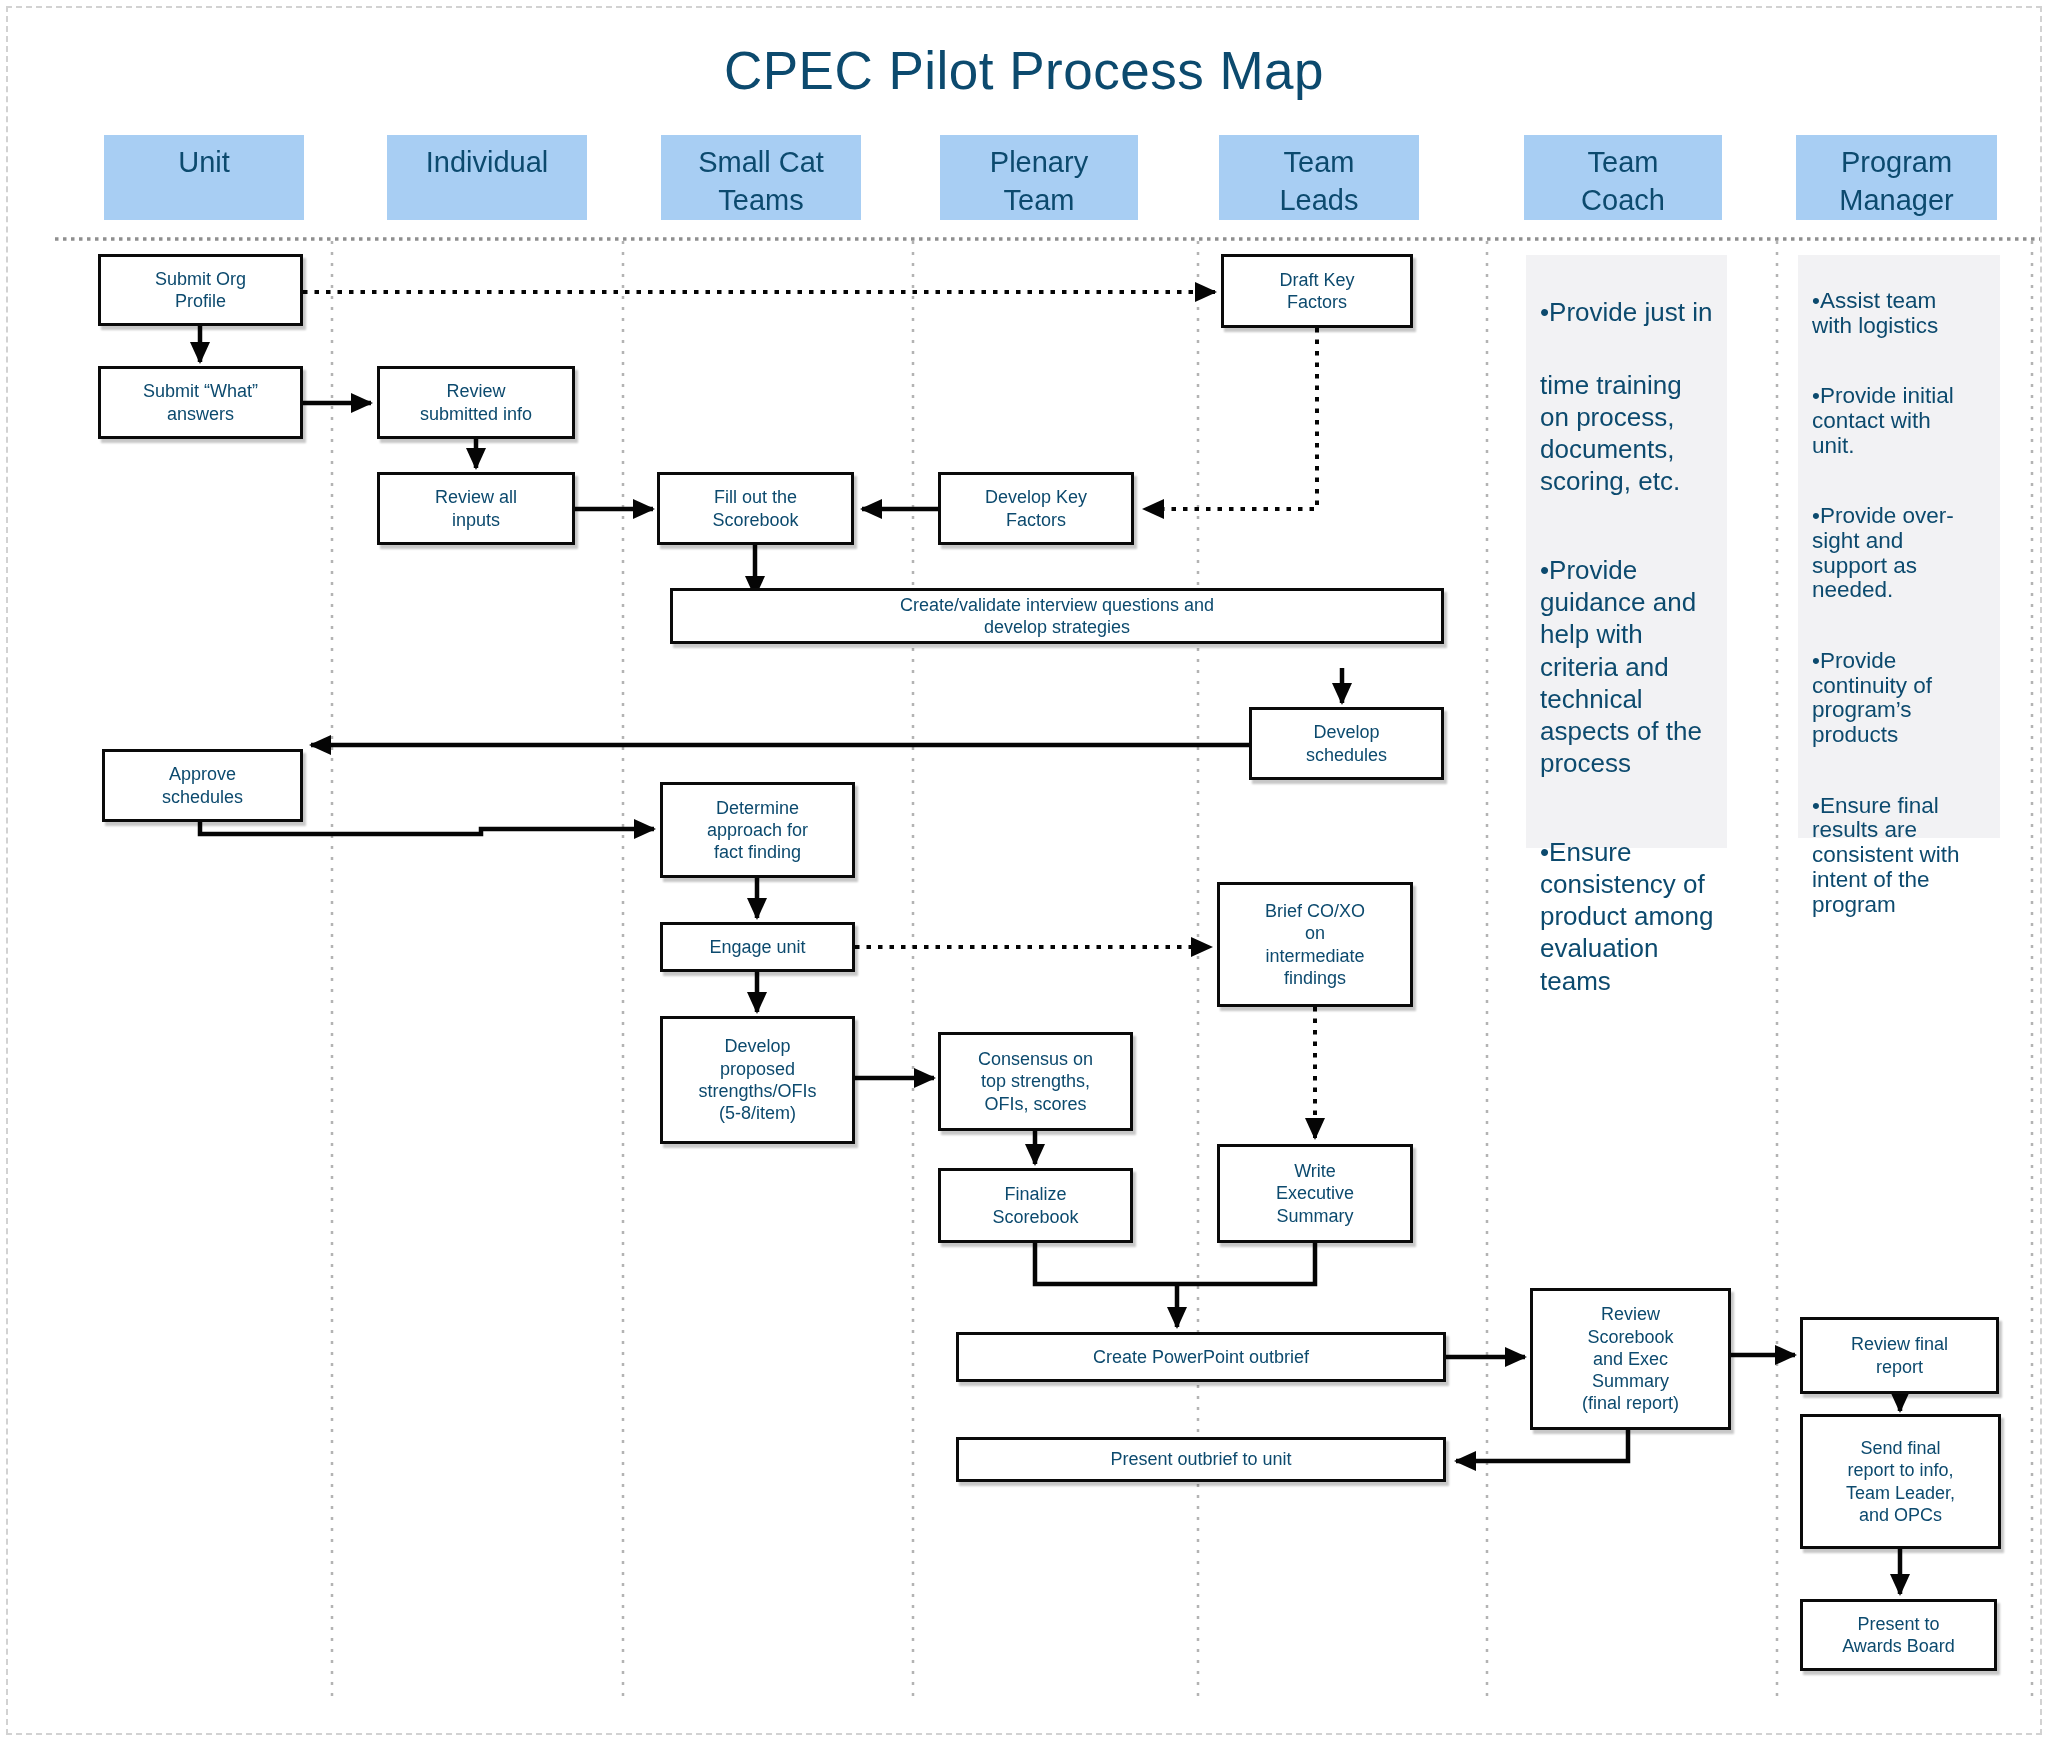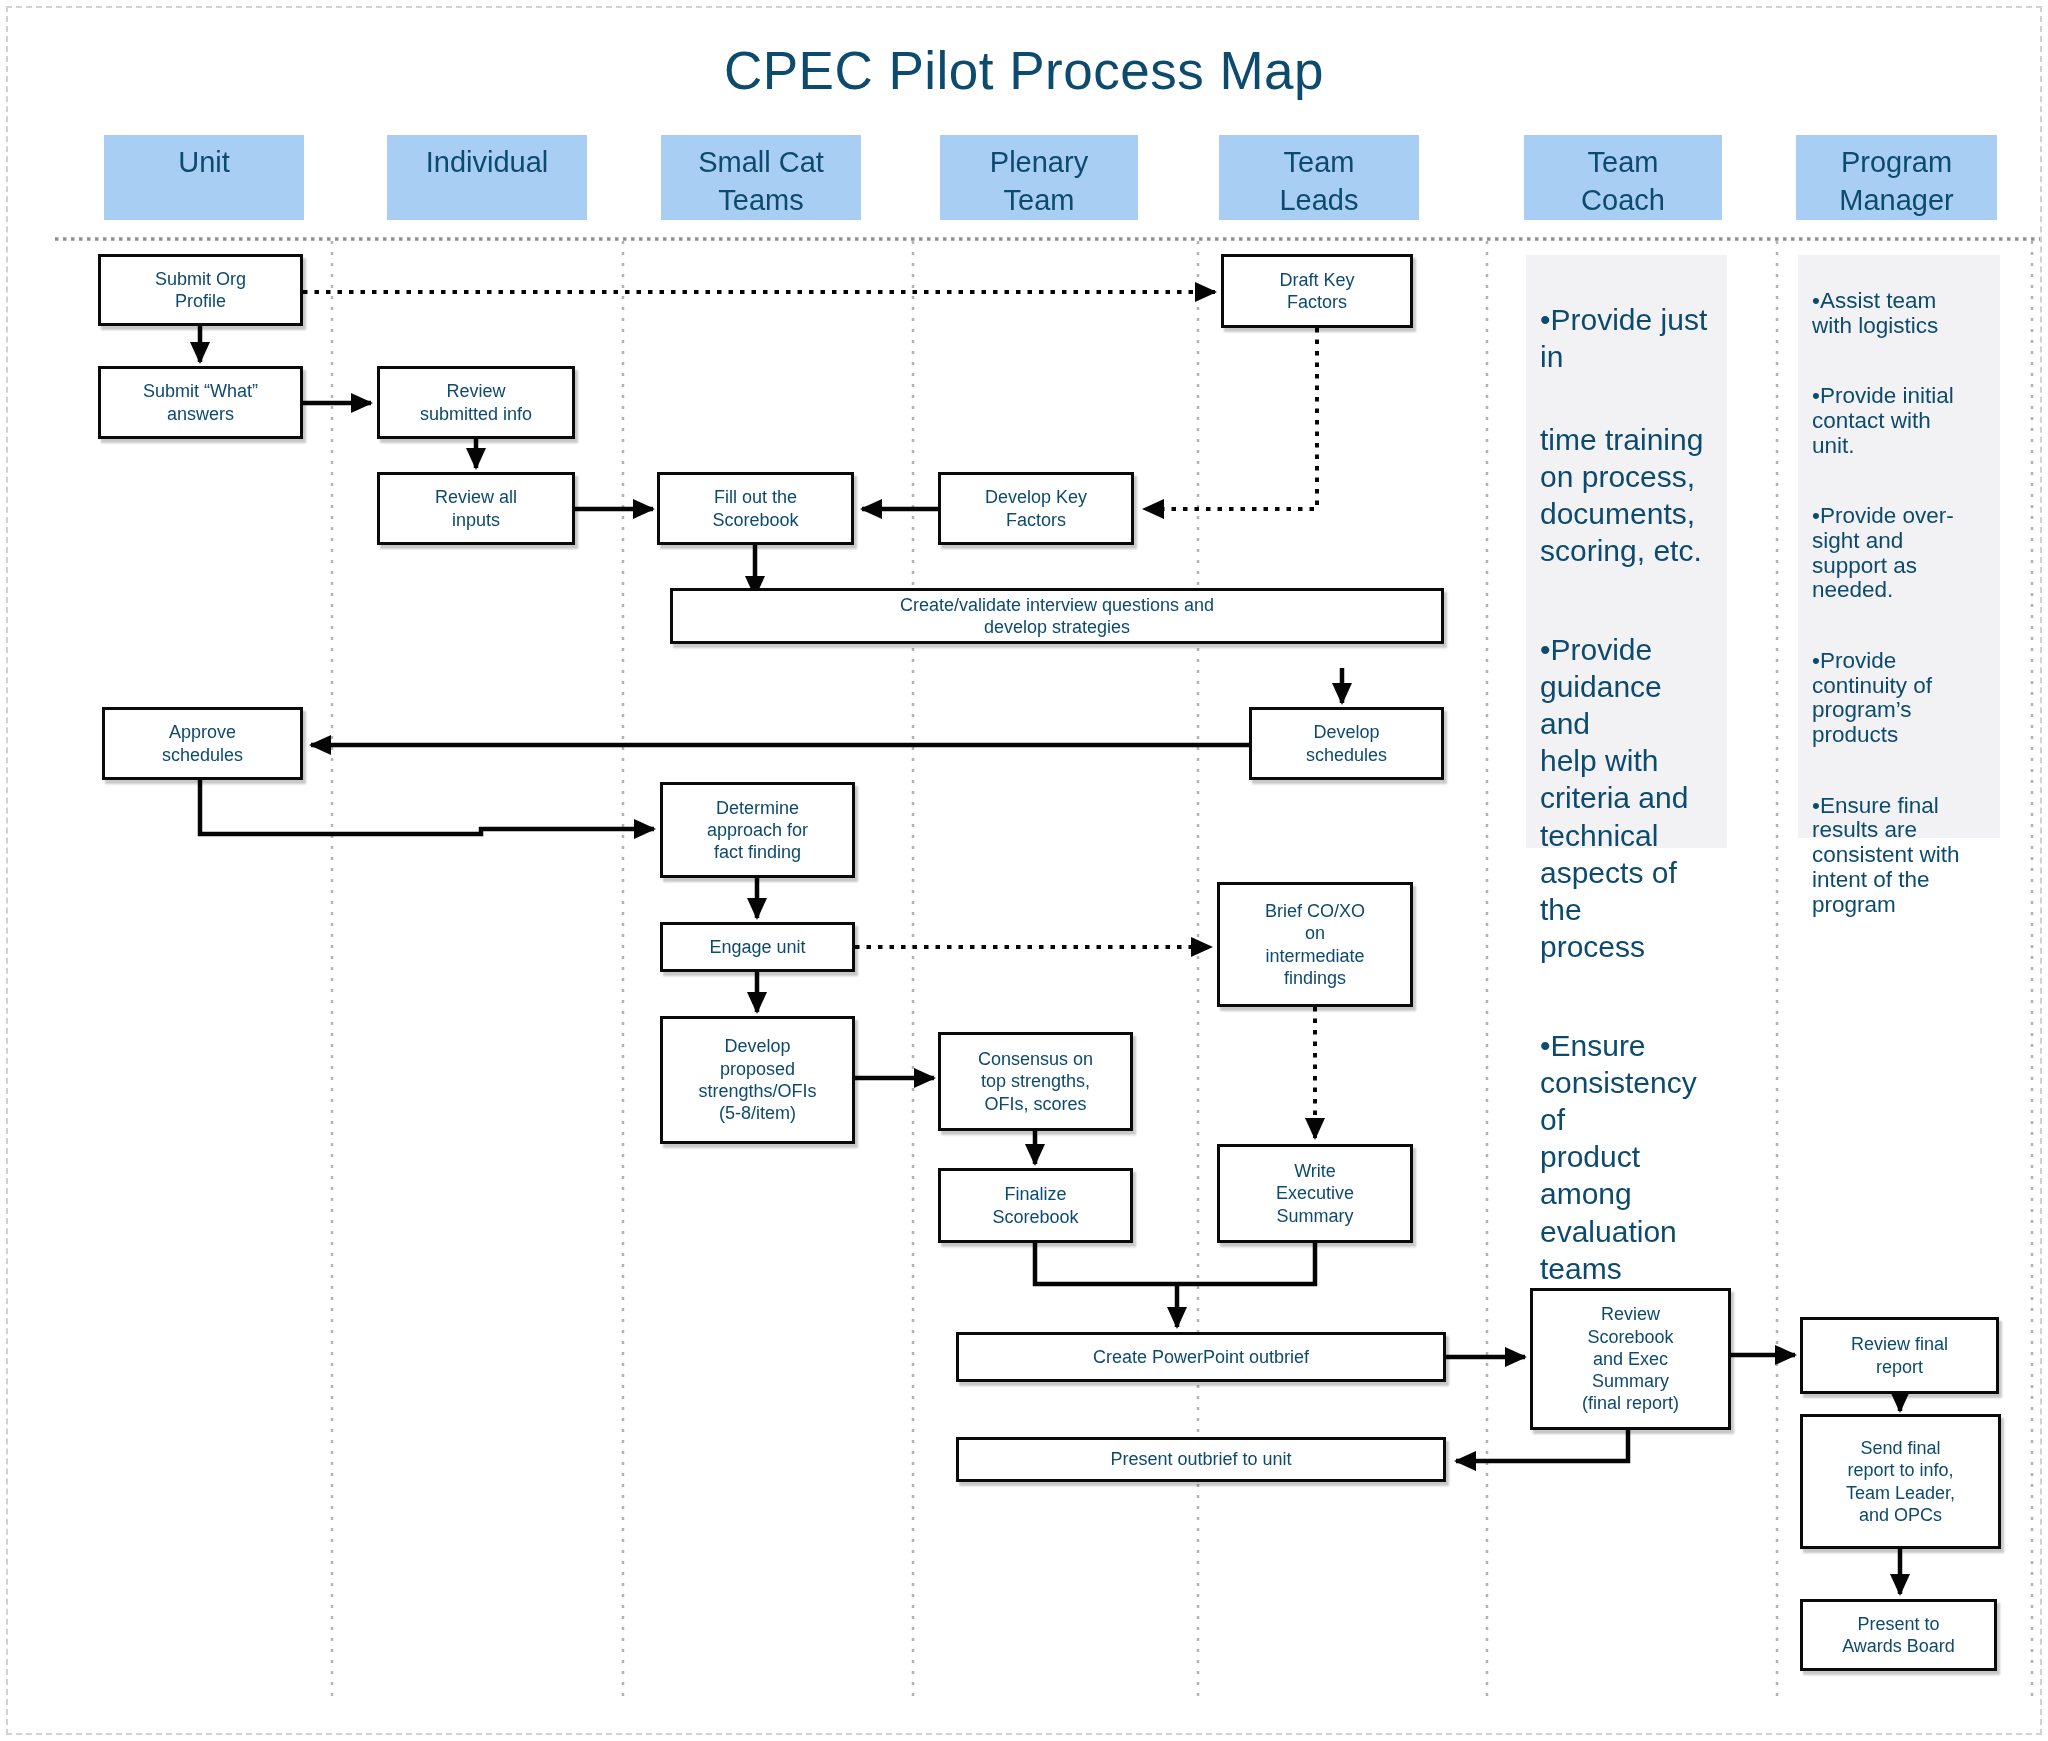--- a/index.html
+++ b/index.html
@@ -12,21 +12,21 @@
   .lane-header{position:absolute;height:85px;background:#A8CEF3;z-index:4;
                display:flex;justify-content:center;align-items:flex-start;
                padding-top:9px;box-sizing:border-box;text-align:center;
                font-size:29px;line-height:1.3;white-space:pre-line;}
   .panel{position:absolute;background:#F2F2F4;z-index:1;}
   .overlay{position:absolute;left:0;top:0;z-index:2;}
   .node{position:absolute;background:#ffffff;border:3.5px solid #0a0a0a;
         box-sizing:border-box;display:flex;align-items:center;justify-content:center;
         text-align:center;font-size:18px;line-height:1.24;white-space:pre-line;
         z-index:3;box-shadow:3px 4px 2px rgba(0,0,0,.22);}
-  .notes{position:absolute;z-index:3;font-size:30px;line-height:1.24;white-space:pre-line;}
+  .notes{position:absolute;z-index:3;font-size:26px;line-height:1.24;white-space:pre-line;}
   .notes p{margin:0 0 24px 0;}
   .notes.pm{font-size:22.5px;line-height:1.1;}
   .notes.pm p{margin:0 0 21px 0;}
   .notes .sub{margin-top:-16px;}
 </style>
 </head>
 <body>
 
 <div class="canvas">
   <div class="page-border"></div>
@@ -109,21 +109,21 @@
   <div class="node" style="left:377px;top:366px;width:198px;height:73px;">Review
 submitted info</div>
   <div class="node" style="left:377px;top:472px;width:198px;height:73px;">Review all
 inputs</div>
   <div class="node" style="left:657px;top:472px;width:197px;height:73px;">Fill out the
 Scorebook</div>
   <div class="node" style="left:938px;top:472px;width:196px;height:73px;">Develop Key
 Factors</div>
   <div class="node" style="left:670px;top:588px;width:774px;height:56px;">Create/validate interview questions and
 develop strategies</div>
-  <div class="node" style="left:102px;top:707px;width:201px;height:73px;">Approve
+  <div class="node" style="left:102px;top:749px;width:201px;height:73px;">Approve
 schedules</div>
   <div class="node" style="left:1249px;top:707px;width:195px;height:73px;">Develop
 schedules</div>
   <div class="node" style="left:660px;top:782px;width:195px;height:96px;">Determine
 approach for
 fact finding</div>
   <div class="node" style="left:660px;top:922px;width:195px;height:50px;">Engage unit</div>
   <div class="node" style="left:1217px;top:882px;width:196px;height:125px;">Brief CO/XO
 on
 intermediate

